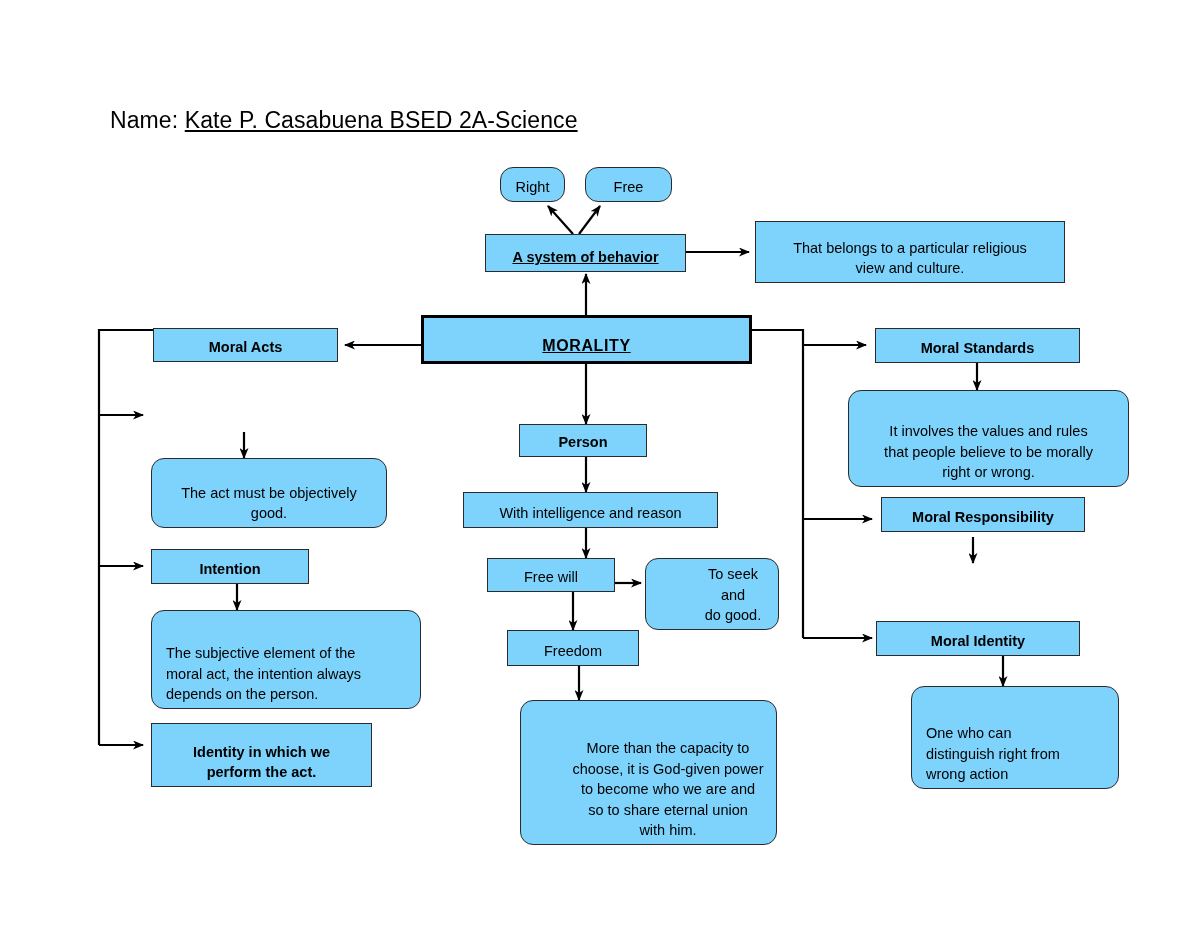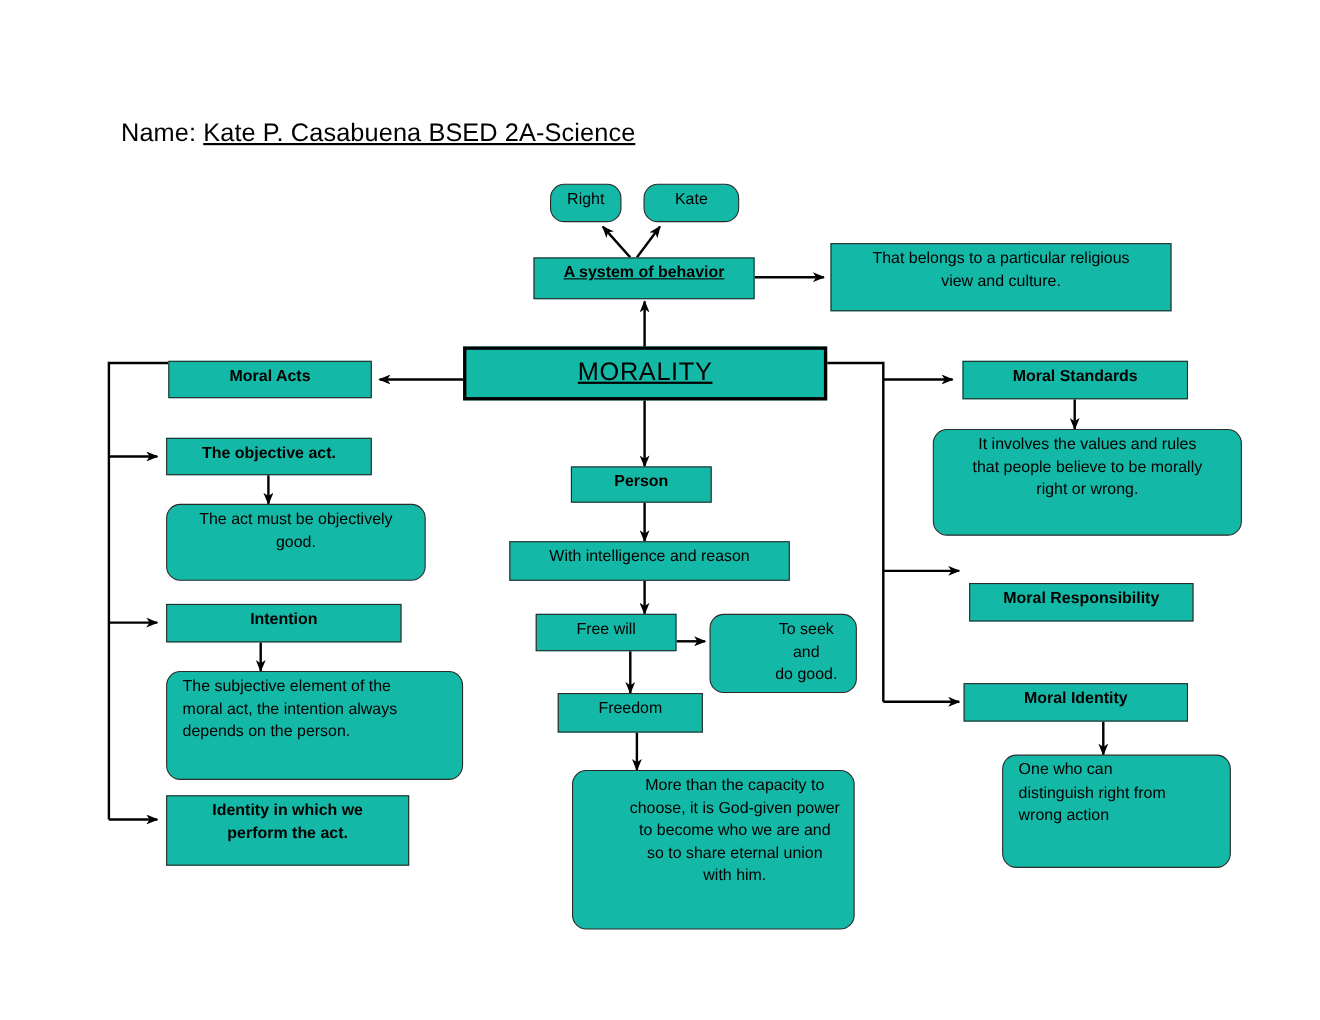--- a/index.html
+++ b/index.html
@@ -4,29 +4,29 @@
 <style>
   html,body{margin:0;padding:0;background:#ffffff;}
   body{width:1200px;height:927px;position:relative;overflow:hidden;
        font-family:"Liberation Sans",sans-serif;color:#000;}
   #canvas{position:absolute;left:0;top:0;width:1200px;height:927px;}
   svg.wires{position:absolute;left:0;top:0;width:1200px;height:927px;pointer-events:none;}
 
   .hdr{position:absolute;font-size:23px;letter-spacing:.1px;white-space:nowrap;}
   .hdr .uline{text-decoration:underline;}
 
-  .node{position:absolute;box-sizing:border-box;background:#14b8a6;
-        border:1.3px solid #2b2b2b;display:flex;align-items:flex-start;
+  .node{position:absolute;box-sizing:border-box;background:#7dd3fc;
+        border:1.3px solid #2b2b2b;display:flex;align-items:flex-end;
         justify-content:center;text-align:center;font-size:14.5px;
         line-height:1.42;padding:3px 6px;z-index:2;}
   .node.bold{font-weight:bold;}
   .node.round{border-radius:13px;}
   .node.left{justify-content:flex-start;text-align:left;padding-left:14px;}
   .node.thick{border:3.2px solid #000;}
-  .node.title{font-size:23px;font-weight:normal;letter-spacing:.6px;}
+  .node.title{font-size:16px;font-weight:bold;letter-spacing:.6px;}
   .node.title span{text-decoration:underline;}
   .node .txt{display:block;width:100%;white-space:pre-line;}
 </style>
 </head>
 <body>
 
 <div id="canvas">
 
   <div class="hdr" style="left:110px;top:107px;">
     <span>Name:</span>
@@ -81,47 +81,44 @@
       <path d="M973,537 L973,563" marker-end="url(#ah)"></path>
 
       <path d="M1003,656 L1003,686" marker-end="url(#ah)"></path>
     </g>
   </svg>
 
   <div class="node round" style="left:500px;top:167px;width:65px;height:35px;">
     <span class="txt">Right</span>
   </div>
   <div class="node round" style="left:585px;top:167px;width:87px;height:35px;">
-    <span class="txt">Kate</span>
+    <span class="txt">Free</span>
   </div>
 
   <div class="node bold" style="left:485px;top:234px;width:201px;height:38px;text-decoration:underline;">
     <span class="txt">A system of behavior</span>
   </div>
 
   <div class="node" style="left:755px;top:221px;width:310px;height:62px;">
     <span class="txt">That belongs to a particular religious
 view and culture.</span>
   </div>
 
   <div class="node thick title" style="left:421px;top:315px;width:331px;height:49px;">
     <span>MORALITY</span>
   </div>
 
   <div class="node bold" style="left:153px;top:328px;width:185px;height:34px;">
     <span class="txt">Moral Acts</span>
   </div>
-  <div class="node bold" style="left:151px;top:398px;width:187px;height:34px;">
-    <span class="txt">The objective act.</span>
-  </div>
   <div class="node round" style="left:151px;top:458px;width:236px;height:70px;">
     <span class="txt">The act must be objectively
 good.</span>
   </div>
-  <div class="node bold" style="left:151px;top:549px;width:214px;height:35px;">
+  <div class="node bold" style="left:151px;top:549px;width:158px;height:35px;">
     <span class="txt">Intention</span>
   </div>
   <div class="node round left" style="left:151px;top:610px;width:270px;height:99px;">
     <span class="txt">The subjective element of the
 moral act, the intention always
 depends on the person.</span>
   </div>
   <div class="node bold" style="left:151px;top:723px;width:221px;height:64px;">
     <span class="txt">Identity in which we
 perform the act.</span>
@@ -152,21 +149,21 @@
   </div>
 
   <div class="node bold" style="left:875px;top:328px;width:205px;height:35px;">
     <span class="txt">Moral Standards</span>
   </div>
   <div class="node round" style="left:848px;top:390px;width:281px;height:97px;">
     <span class="txt">It involves the values and rules
 that people believe to be morally
 right or wrong.</span>
   </div>
-  <div class="node bold" style="left:881px;top:530px;width:204px;height:35px;">
+  <div class="node bold" style="left:881px;top:497px;width:204px;height:35px;">
     <span class="txt">Moral Responsibility</span>
   </div>
   <div class="node bold" style="left:876px;top:621px;width:204px;height:35px;">
     <span class="txt">Moral Identity</span>
   </div>
   <div class="node round left" style="left:911px;top:686px;width:208px;height:103px;">
     <span class="txt">One who can
 distinguish right from
 wrong action</span>
   </div>

